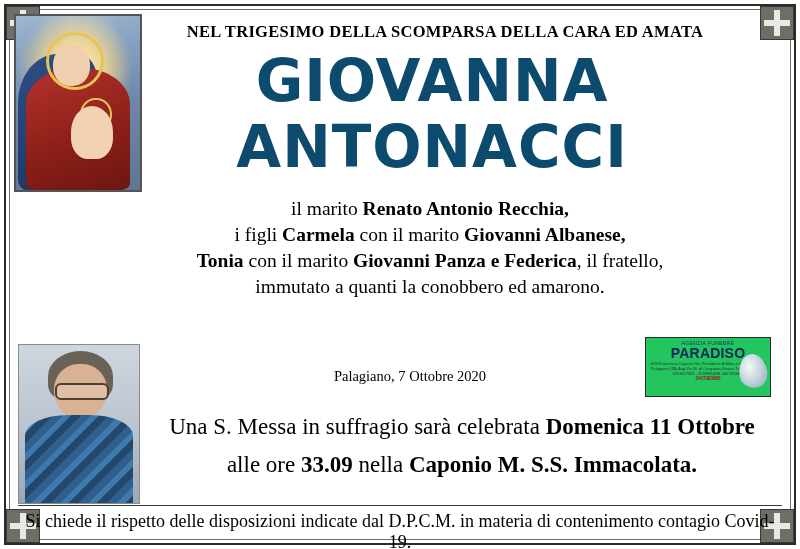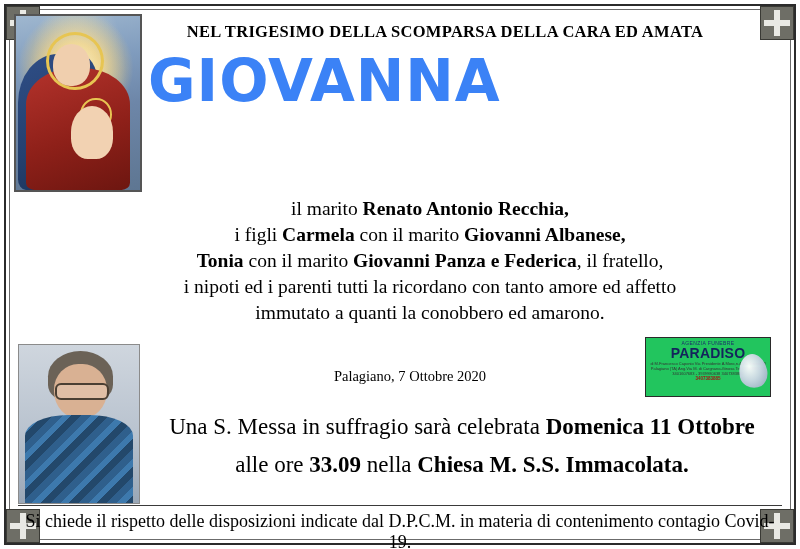--- a/index.html
+++ b/index.html
@@ -260,27 +260,27 @@
     top: 22px;
     width: 590px;
     text-align: center;
     font-family: "Liberation Serif", serif;
     font-size: 16.5px;
     font-weight: bold;
     letter-spacing: .3px;
   }
   .name {
     position: absolute;
-    left: 148px;
+    left: 132px;
     width: 600px;
-    text-align: left;
+    text-align: center;
     font-family: "DejaVu Sans", sans-serif;
     font-weight: bold;
     letter-spacing: 1px;
-    color: #3b82f6;
+    color: #0c4a6e;
     line-height: 1;
   }
   .name1 { top: 52px; font-size: 58px; }
   .name2 { top: 118px; font-size: 58px; }
 
   .body-text {
     position: absolute;
     left: 100px;
     top: 196px;
     width: 660px;
@@ -348,26 +348,26 @@
     <div class="robe"></div>
     <div class="halo"></div>
     <div class="face"></div>
     <div class="child-halo"></div>
     <div class="child"></div>
   </div>
 
   <div class="kicker">NEL TRIGESIMO DELLA SCOMPARSA DELLA CARA ED AMATA</div>
 
   <div class="name name1">GIOVANNA</div>
+  <div class="name name2">ANTONACCI</div>
 
   <div class="body-text">
     <span class="ln">il marito <b>Renato Antonio Recchia,</b></span>
     <span class="ln">i figli <b>Carmela</b> con il marito <b>Giovanni Albanese,</b></span>
     <span class="ln"><b>Tonia</b> con il marito <b>Giovanni Panza e Federica</b>, il fratello,</span>
-    <span class="ln">i nipoti ed i parenti tutti la ricordano con tanto amore ed affetto</span>
     <span class="ln">immutato a quanti la conobbero ed amarono.</span>
   </div>
 
   <div class="photo">
     <div class="hair"></div>
     <div class="face"></div>
     <div class="glasses"></div>
     <div class="body"></div>
   </div>
 
@@ -383,19 +383,19 @@
 3401607683 - 3939980638
 3407383885</div>
     <div class="ag-phone">3407383885</div>
     <div class="ag-bird"></div>
   </div>
 
   <div class="place-date">Palagiano, 7 Ottobre  2020</div>
 
   <div class="mass">
     <span class="ln">Una S. Messa in suffragio sarà celebrata <b>Domenica 11 Ottobre</b></span>
-    <span class="ln">alle ore <b>33.09</b>  nella <b>Chiesa M. S.S. Immacolata.</b></span>
+    <span class="ln">alle ore <b>33.09</b>  nella <b>Caponio M. S.S. Immacolata.</b></span>
   </div>
 
   <div class="hr-bottom"></div>
   <div class="covid">Si chiede il rispetto delle disposizioni indicate dal D.P.C.M. in materia di contenimento contagio Covid-19.</div>
 
 </div>
 
 </body></html>

